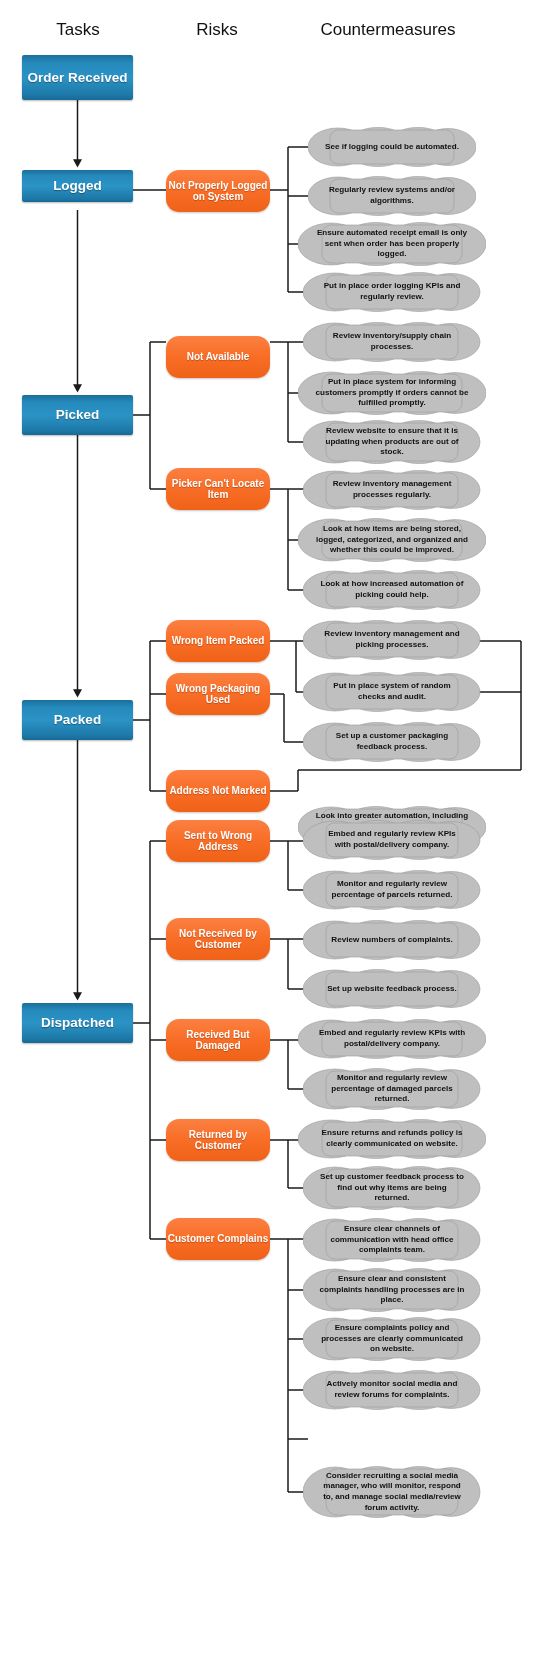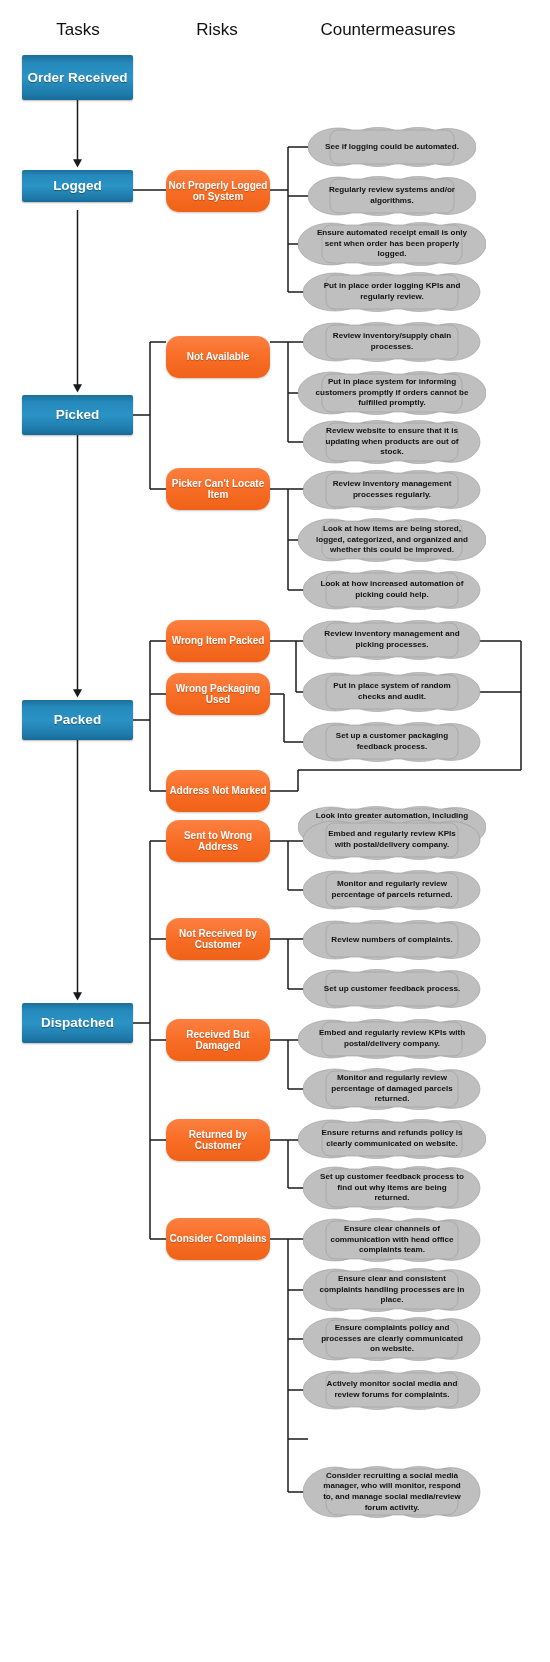--- a/index.html
+++ b/index.html
@@ -182,21 +182,21 @@
   <div class="node risk" style="left:166px;top:918px;width:104px;height:42px;">
     <span>Not Received by Customer</span>
     </div>
   <div class="node risk" style="left:166px;top:1019px;width:104px;height:42px;">
     <span>Received But Damaged</span>
     </div>
   <div class="node risk" style="left:166px;top:1119px;width:104px;height:42px;">
     <span>Returned by Customer</span>
     </div>
   <div class="node risk" style="left:166px;top:1218px;width:104px;height:42px;">
-    <span>Consider Complains</span>
+    <span>Customer Complains</span>
     </div>
 
   <div class="cm" style="left:308px;top:127px;width:168px;height:40px;">
     <svg class="cloudsvg" viewBox="0 0 168 40" preserveAspectRatio="none">
         <g fill="#bfbfbf" stroke="#9a9a9a" stroke-width="0.6">
           <ellipse cx="30" cy="20" rx="30" ry="19"></ellipse>
           <ellipse cx="70" cy="20" rx="32" ry="19.6"></ellipse>
           <ellipse cx="110" cy="20" rx="32" ry="19.6"></ellipse>
           <ellipse cx="140" cy="20" rx="28" ry="18.5"></ellipse>
           <rect x="22" y="3" width="124" height="34" rx="8"></rect>
@@ -416,21 +416,21 @@
   <div class="cm" style="left:303px;top:969px;width:178px;height:40px;">
     <svg class="cloudsvg" viewBox="0 0 178 40" preserveAspectRatio="none">
         <g fill="#bfbfbf" stroke="#9a9a9a" stroke-width="0.6">
           <ellipse cx="32" cy="20" rx="32" ry="19"></ellipse>
           <ellipse cx="74" cy="20" rx="34" ry="19.6"></ellipse>
           <ellipse cx="116" cy="20" rx="34" ry="19.6"></ellipse>
           <ellipse cx="148" cy="20" rx="29" ry="18.5"></ellipse>
           <rect x="23" y="3" width="132" height="34" rx="8"></rect>
         </g>
       </svg>
-    <span class="txt">Set up customer feedback process.</span>
+    <span class="txt">Set up website feedback process.</span>
     </div>
 
   <div class="cm" style="left:298px;top:1019px;width:188px;height:40px;">
     <svg class="cloudsvg" viewBox="0 0 188 40" preserveAspectRatio="none">
         <g fill="#bfbfbf" stroke="#9a9a9a" stroke-width="0.6">
           <ellipse cx="33" cy="20" rx="33" ry="19"></ellipse>
           <ellipse cx="78" cy="20" rx="35" ry="19.6"></ellipse>
           <ellipse cx="123" cy="20" rx="35" ry="19.6"></ellipse>
           <ellipse cx="157" cy="20" rx="31" ry="18.5"></ellipse>
           <rect x="24" y="3" width="140" height="34" rx="8"></rect>

